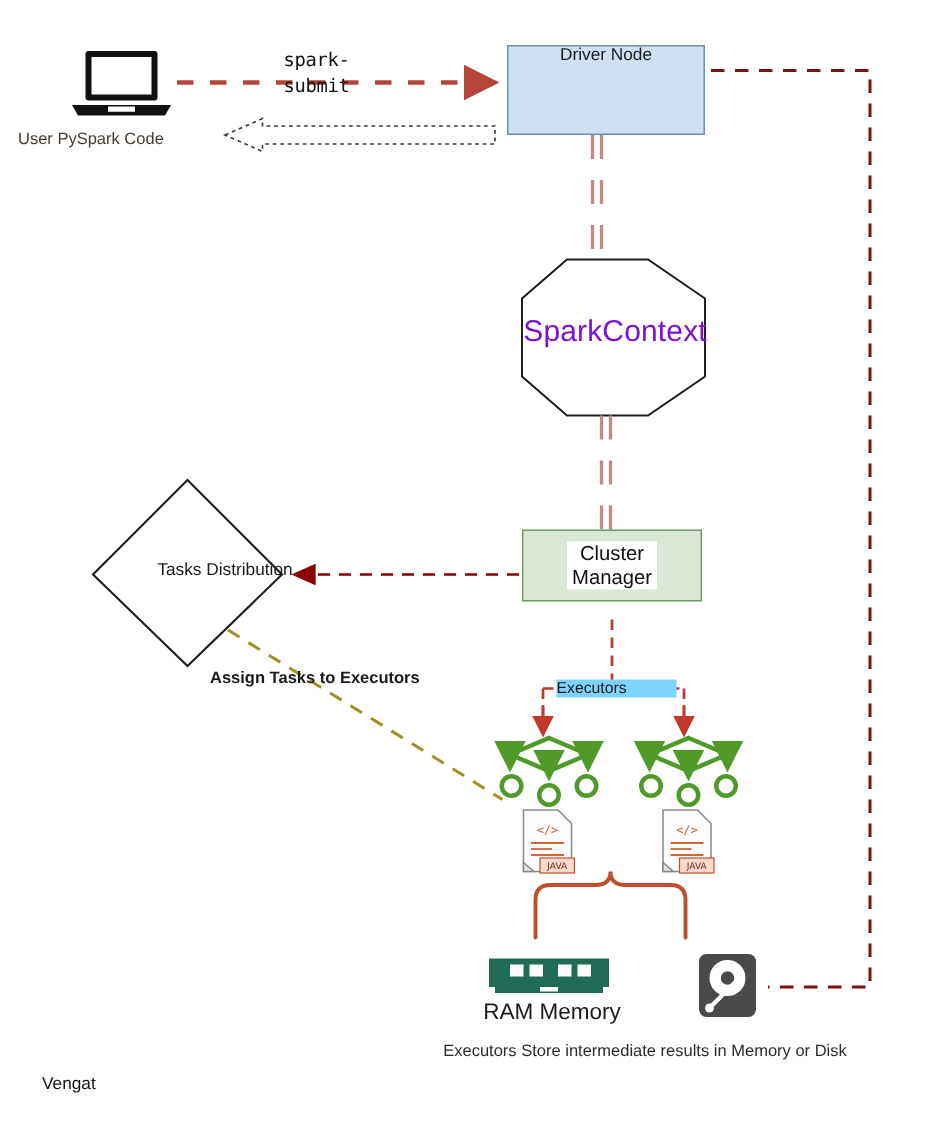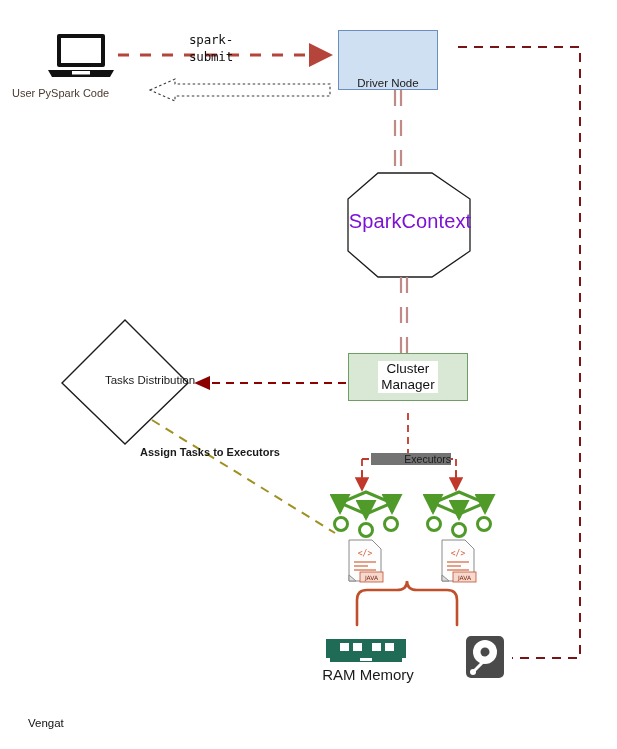--- a/index.html
+++ b/index.html
@@ -5,23 +5,23 @@
   html,body{margin:0;padding:0;background:#ffffff;}
   body{width:617px;height:749px;position:relative;overflow:hidden;
        font-family:"Liberation Sans", sans-serif;color:#1a1a1a;}
   #canvas{position:absolute;left:0;top:0;width:617px;height:749px;}
   svg.layer{position:absolute;left:0;top:0;width:617px;height:749px;pointer-events:none;}
 
   .node{position:absolute;box-sizing:border-box;}
 
   
   .box-driver{
-    left:338px;top:30px;width:100px;height:60px;
+    left:338px;top:30px;width:132px;height:60px;
     background:#cfe0f3;border:1px solid #6b8fc0;
-    display:flex;align-items:flex-end;justify-content:center;
+    display:flex;align-items:flex-start;justify-content:center;
     font-size:11.5px;color:#1a1a1a;
   }
   
   .box-cluster{
     left:348px;top:353px;width:120px;height:48px;
     background:#d9e8d4;border:1px solid #6e9d66;
     display:flex;align-items:center;justify-content:center;
   }
   .box-cluster .inner{
     background:#ffffff;padding:0 3px;line-height:1.22;text-align:center;
@@ -40,22 +40,22 @@
   }
 
   
   .lbl-user{left:12px;top:87px;width:125px;text-align:left;font-size:11px;color:#4b3a2f;}
   .lbl-spark{
     left:189px;top:31px;width:70px;
     font-family:"DejaVu Sans Mono", monospace;font-size:12.5px;line-height:1.38;
     color:#111;letter-spacing:-.2px;
   }
   .lbl-executors{
-    left:371px;top:453px;width:80px;text-align:right;font-size:10.5px;
-    background:#737373;color:#1a1a1a;
+    left:371px;top:453px;width:80px;text-align:left;font-size:10.5px;
+    background:#7dd3fc;color:#1a1a1a;
   }
   .lbl-assign{
     left:140px;top:446px;width:180px;text-align:left;
     font-size:11px;font-weight:bold;color:#1a1a1a;
   }
   .lbl-ram{left:318px;top:666px;width:100px;text-align:center;font-size:15px;color:#1a1a1a;}
   .lbl-caption{
     left:245px;top:695px;width:370px;text-align:center;font-size:11px;color:#2b2b2b;
   }
   .lbl-author{left:28px;top:717px;font-size:11.5px;font-weight:normal;color:#111;}
@@ -217,16 +217,17 @@
     <span>spark-</span><br>
     <span>submit</span>
   </div>
 
   <div class="node lbl-executors">Executors</div>
 
   <div class="node lbl-assign">Assign Tasks to Executors</div>
 
   <div class="node lbl-ram">RAM Memory</div>
 
+  <div class="node lbl-caption">Executors Store intermediate results in Memory or Disk</div>
 
   <div class="node lbl-author">Vengat</div>
 
 </div>
 
 </body></html>

